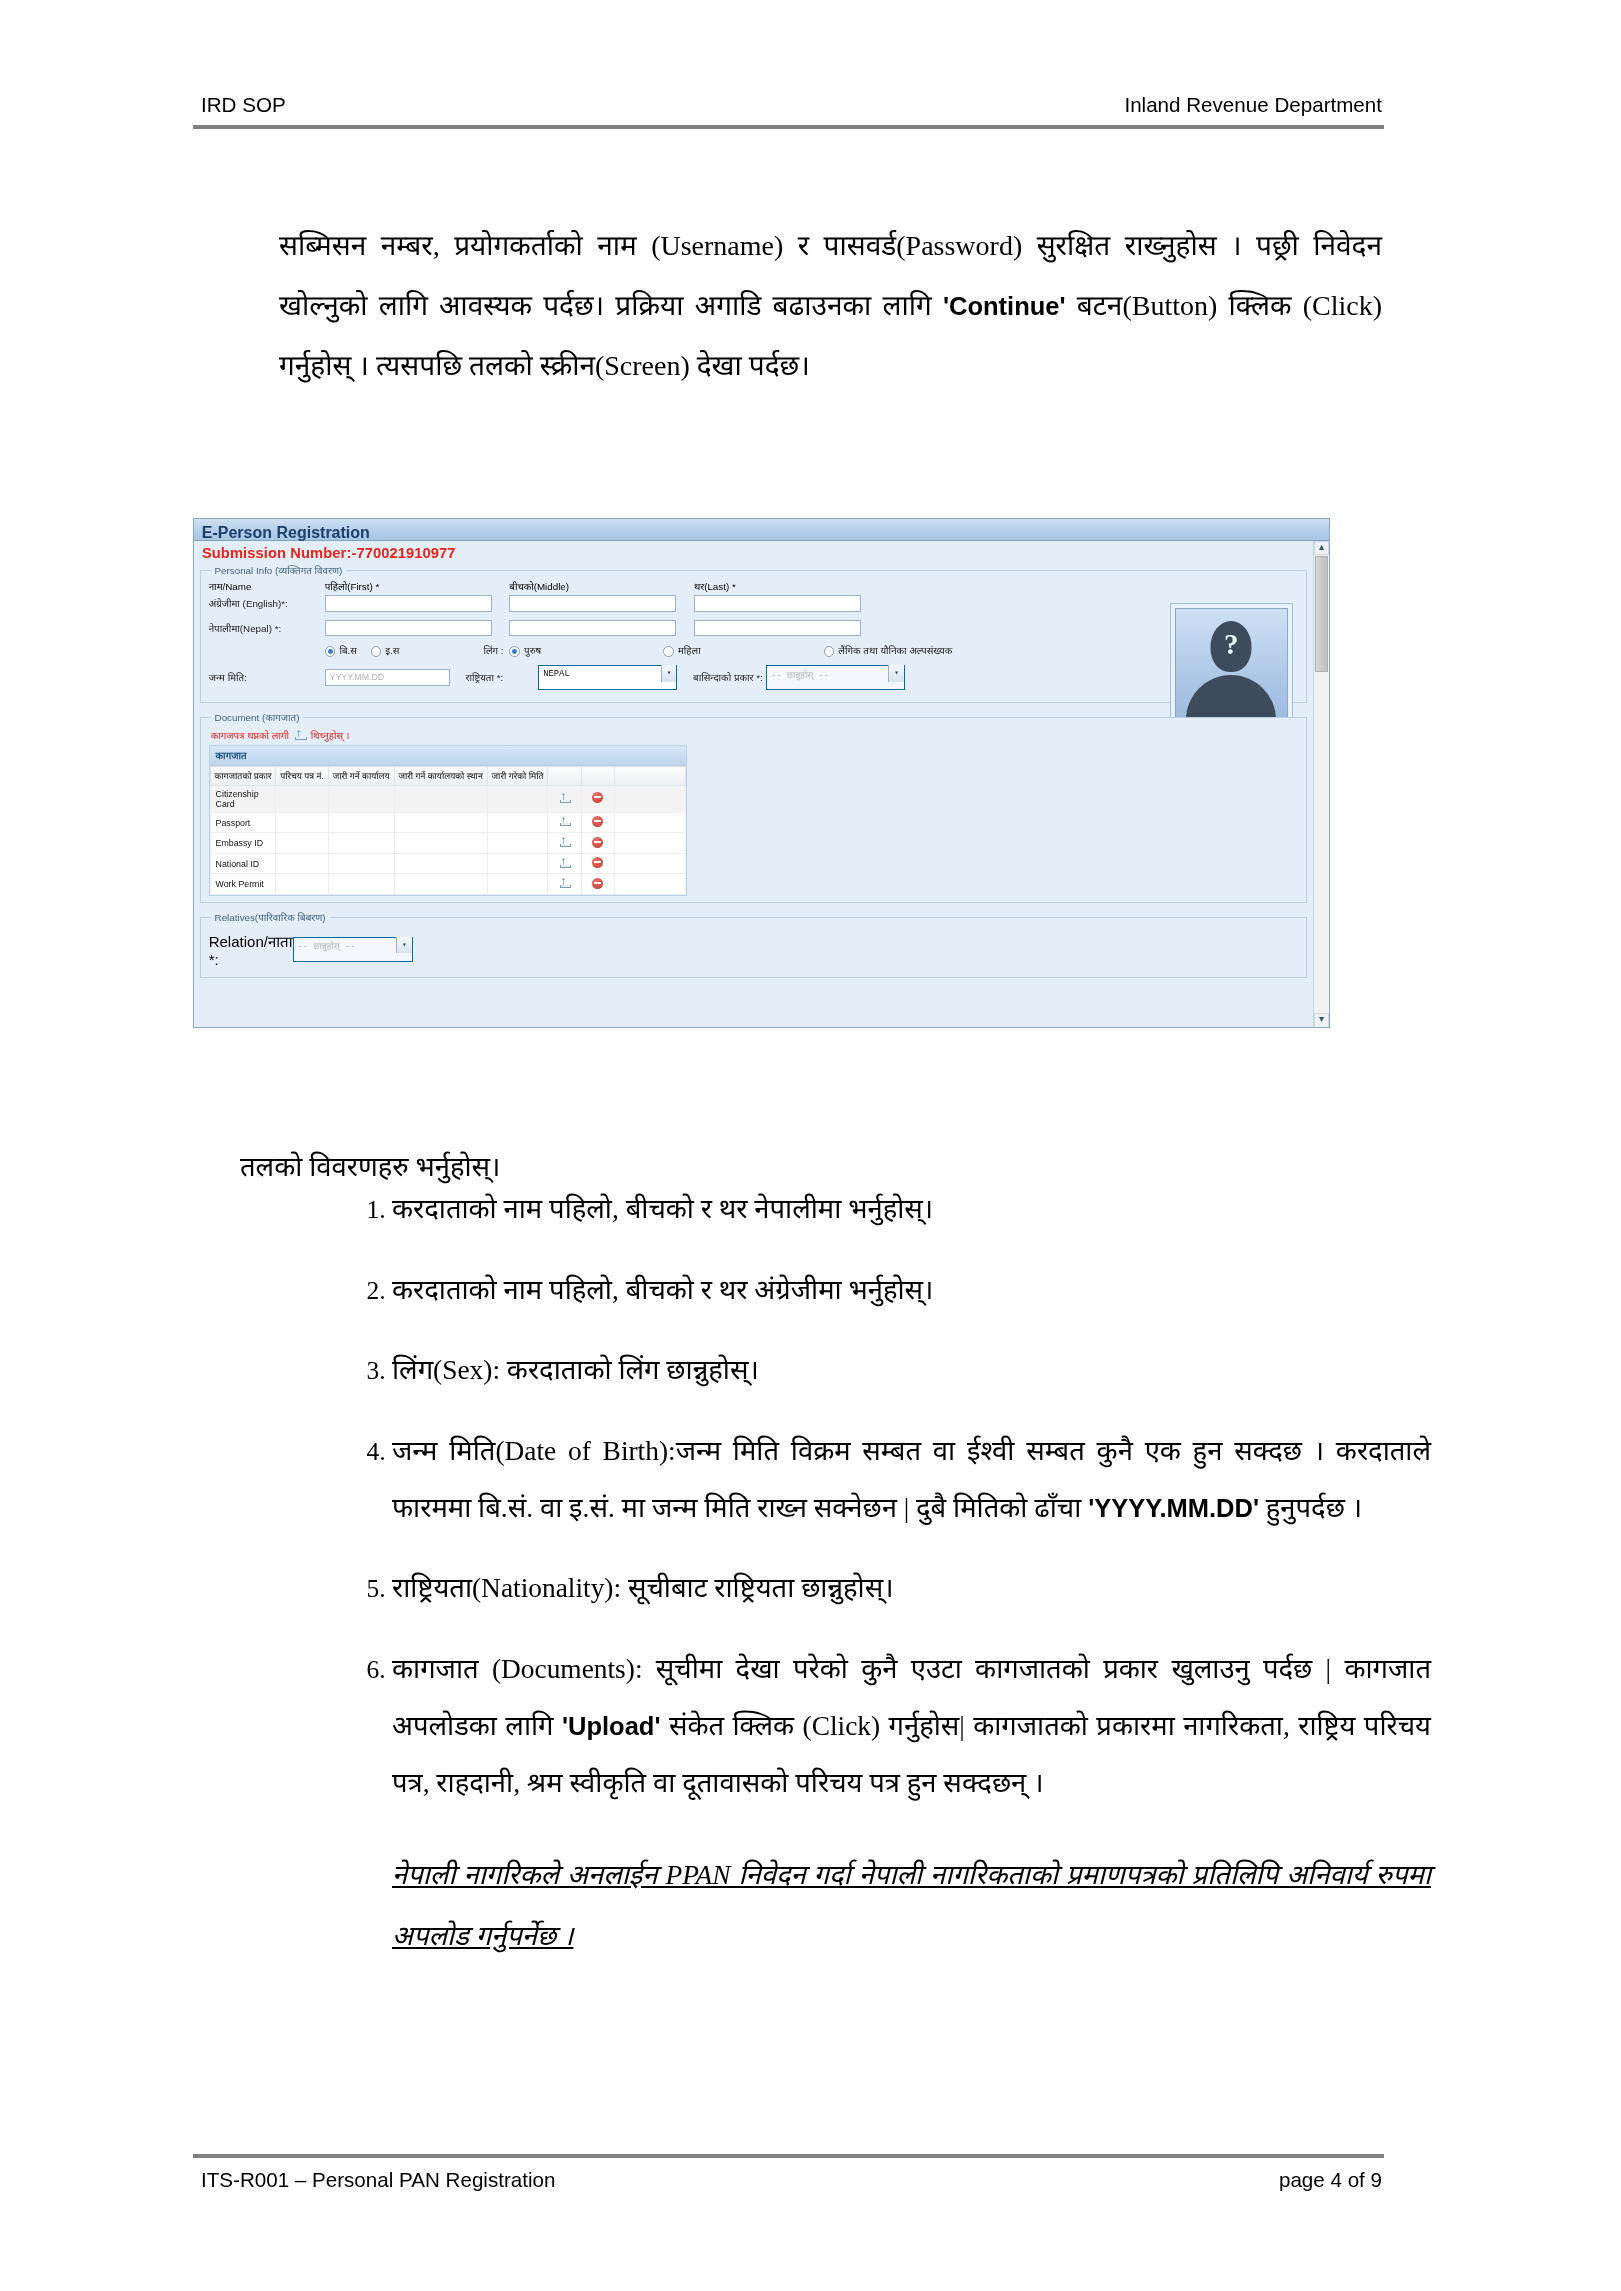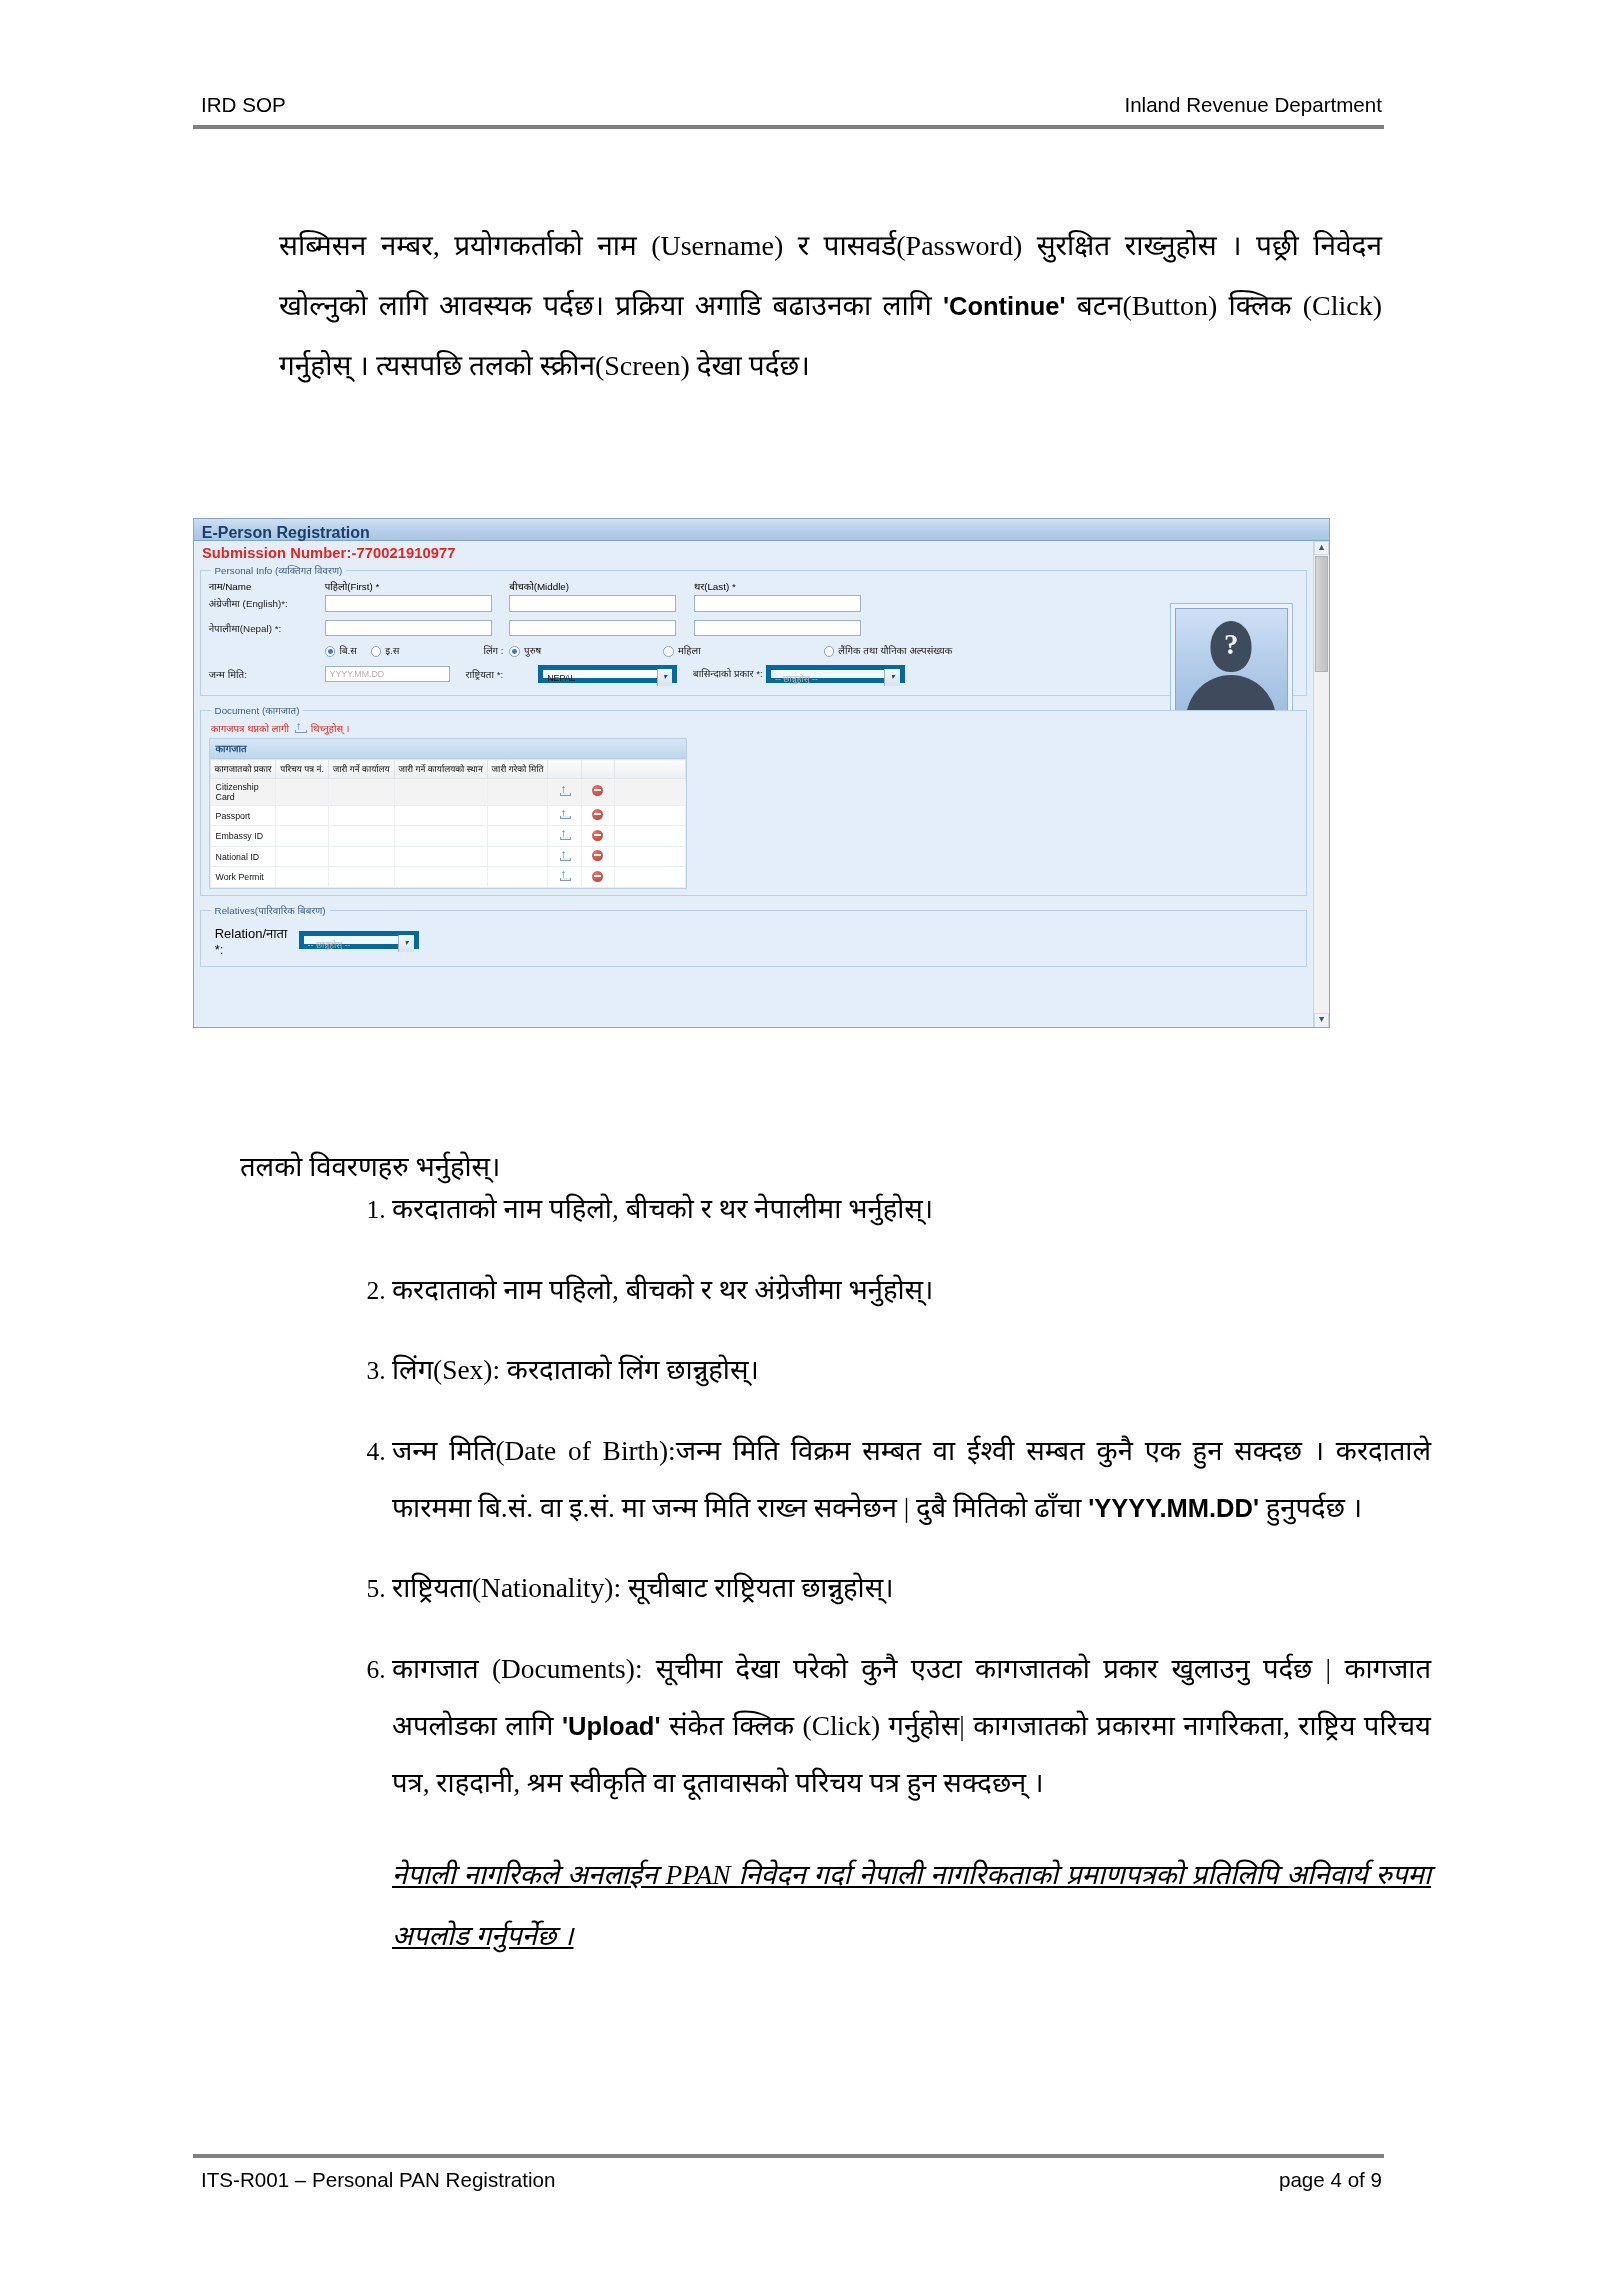--- a/index.html
+++ b/index.html
@@ -118,23 +118,23 @@
   }
   .row { display:flex; align-items:center; }
 
   .lbl { font-size:9.8px; color:#1b1b1b; }
   .inp {
     background:#fff; border:1px solid #9db4c8; height:16.7px;
     box-sizing:border-box;
   }
   .inp.ph { color:#b2b2b2; font-size:8.8px; padding:2px 0 0 3.9px; }
   .sel {
-    background:#fff; border:5px solid #0369a1; height:18px;
+    background:#fff; border:1px solid #0369a1; height:25px;
     box-sizing:border-box; font-size:8.8px; position:relative;
-    padding:2.9px 0 0 3.9px; color:#111;
+    padding:2.9px 0 0 3.9px; color:#111;font-family:Liberation Mono, monospace;
   }
   .sel.placeholder { color:#b8b8b8; background:#f3f7fb; }
   .sel .arrow {
     position:absolute; right:0; top:-1px; width:14.7px; height:16.7px;
     background:linear-gradient(to bottom,#f4f8fb,#d8e3ee);
     border-left:1px solid #9db4c8; font-size:7.8px; text-align:center;
     line-height:16.7px; color:#2f4b66;
   }
   .radio {
     display:inline-block; width:8.8px; height:8.8px; border-radius:50%;
@@ -217,21 +217,21 @@
   }
   .ic-del::after {
     content:""; position:absolute; left:2px; top:3.9px; width:6.9px; height:2px;
     background:#fff;
   }
   .cw-i { width:25.5px; text-align:center; }
   .cw-pad { width:78px; }
 
   
   .rel-row { display:flex; align-items:center; margin:3.9px 0; }
-  .rel-lbl { width:84px; font-size:13px;margin-left:6px; }
+  .rel-lbl { width:84px; font-size:15px; }
 </style>
 </head>
 <body>
 
 <div class="page">
 
   <div class="runhead">
     <span>IRD SOP</span>
     <span>Inland Revenue Department</span>
   </div>

